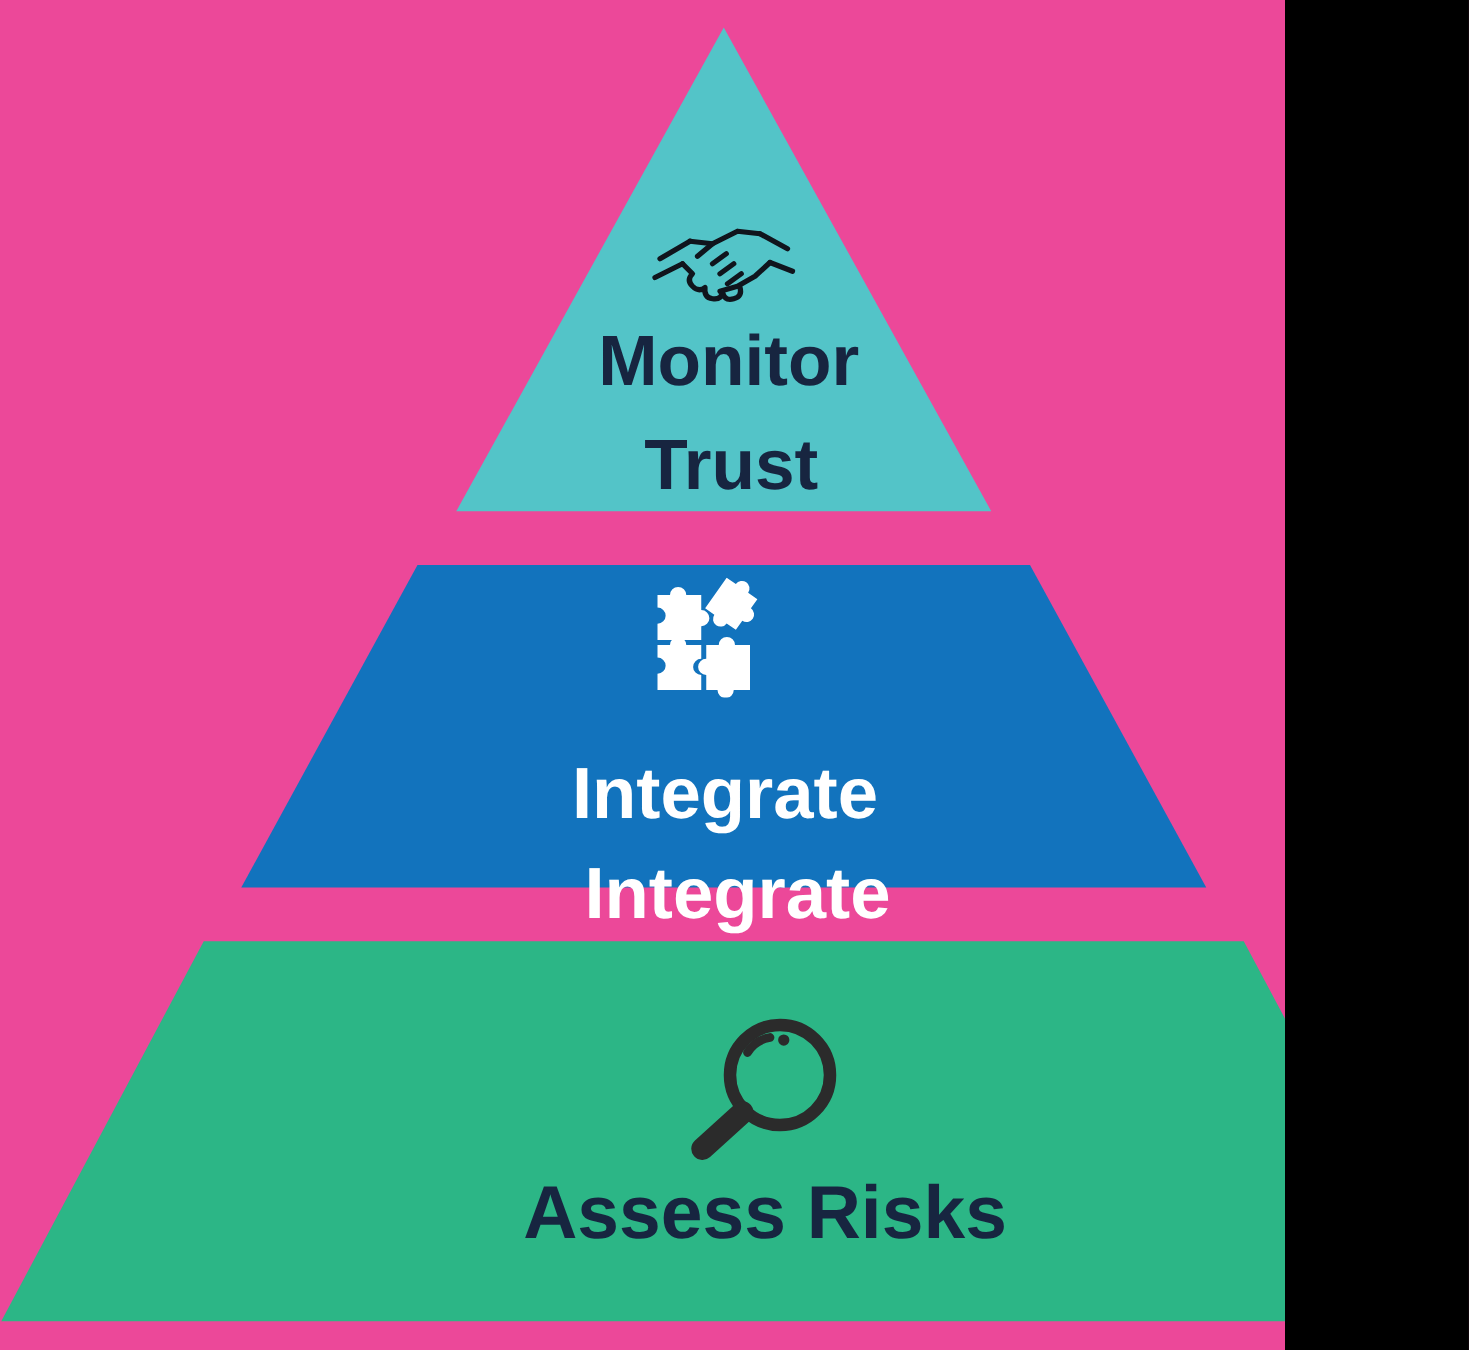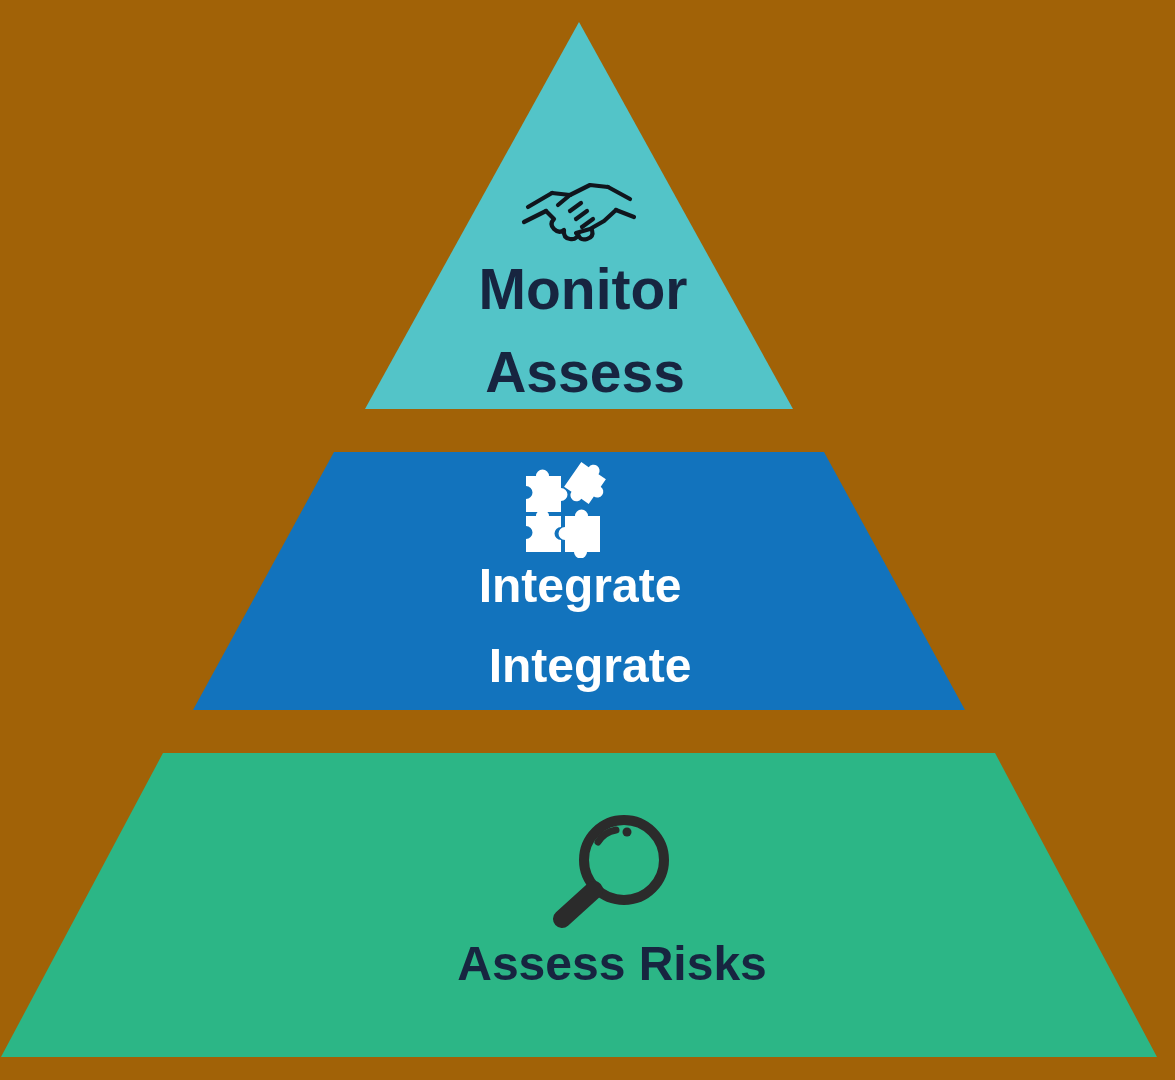--- a/index.html
+++ b/index.html
@@ -1,35 +1,35 @@
 <!DOCTYPE html>
 <html><head>
 <meta charset="utf-8">
 <style>
   html,body{margin:0;padding:0;background:#000;}
   .stage{
     position:relative;
-    width:1175px;height:1080px;
-    background:#a16207;
+    width:1028px;height:1080px;
+    background:#ec4899;
     overflow:hidden;
     font-family:"Liberation Sans", sans-serif;
   }
   .layer{position:absolute;left:0;top:0;}
   .tier-label{
     position:absolute;
     transform:translateX(-50%);
     white-space:nowrap;
     font-weight:bold;
     line-height:1;
   }
   .label-navy{color:#172540;}
   .label-white{color:#ffffff;}
   .fs-top{font-size:57px;}
-  .fs-mid{font-size:48px;}
-  .fs-bot{font-size:48px;}
+  .fs-mid{font-size:58px;margin-top:44px;}
+  .fs-bot{font-size:60px;}
   .icon-box{position:absolute;}
 </style>
 </head>
 <body>
 
 <div class="stage">
 
   <svg class="layer" width="1175" height="1080" viewBox="0 0 1175 1080">
     <polygon points="579,22 793,409 365,409" fill="#53C4C8"></polygon>
     <polygon points="334,452 824,452 965,710 193,710" fill="#1273BD"></polygon>
@@ -64,20 +64,20 @@
   <svg class="icon-box" style="left:548px;top:800px;" width="130" height="130" viewBox="0 0 130 130">
     <g stroke="#2B2B2B" fill="none">
       <circle cx="76" cy="60" r="40" stroke-width="10"></circle>
       <line x1="46" y1="90" x2="14" y2="119" stroke-width="18" stroke-linecap="round"></line>
       <path d="M50 42 Q56 32 68 30" stroke-width="7" stroke-linecap="round"></path>
       <circle cx="79" cy="32" r="4.5" fill="#2B2B2B" stroke="none"></circle>
     </g>
   </svg>
 
   <div class="tier-label label-navy fs-top" style="left:583px;top:261px;">Monitor</div>
-  <div class="tier-label label-navy fs-top" style="left:585px;top:344px;">Assess</div>
+  <div class="tier-label label-navy fs-top" style="left:585px;top:344px;">Trust</div>
 
   <div class="tier-label label-white fs-mid" style="left:580px;top:562px;">Integrate</div>
   <div class="tier-label label-white fs-mid" style="left:590px;top:642px;">Integrate</div>
 
   <div class="tier-label label-navy fs-bot" style="left:612px;top:940px;">Assess Risks</div>
 
 </div>
 
 </body></html>

